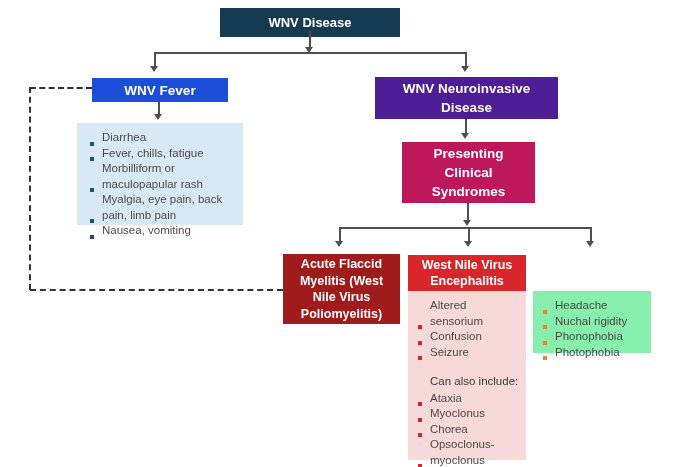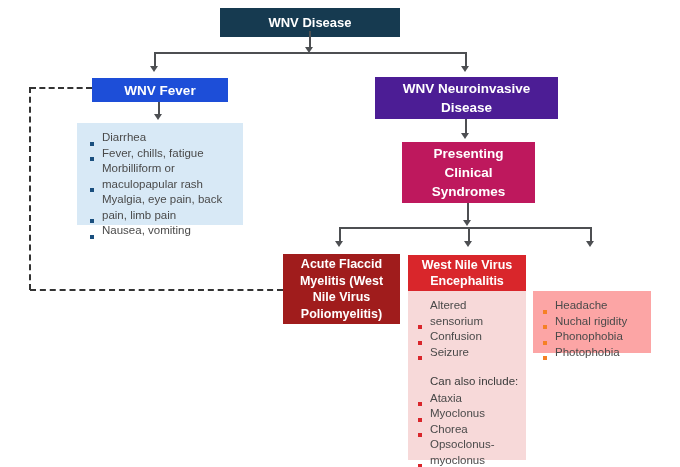--- a/index.html
+++ b/index.html
@@ -33,21 +33,21 @@
   .listbox {
     position: absolute;
     box-sizing: border-box;
     padding: 7px 6px 6px 9px;
     font-size: 11.5px;
     line-height: 15.5px;
     color: #4a4a4a;
   }
   .lb-blue  { background: #d8e9f6; }
   .lb-pink  { background: #f7d9d9; }
-  .lb-peach { background: #fca5a5; }
+  .lb-peach { background: #86efac; }
 
   .li { display: flex; align-items: flex-end; }
   .sq {
     flex: 0 0 auto;
     width: 4px; height: 4px;
     margin: 6px 8px 0 4px;
     display: inline-block;
   }
   .sq-navy   { background: #1a4f7e; }
   .sq-red    { background: #d9262b; }

